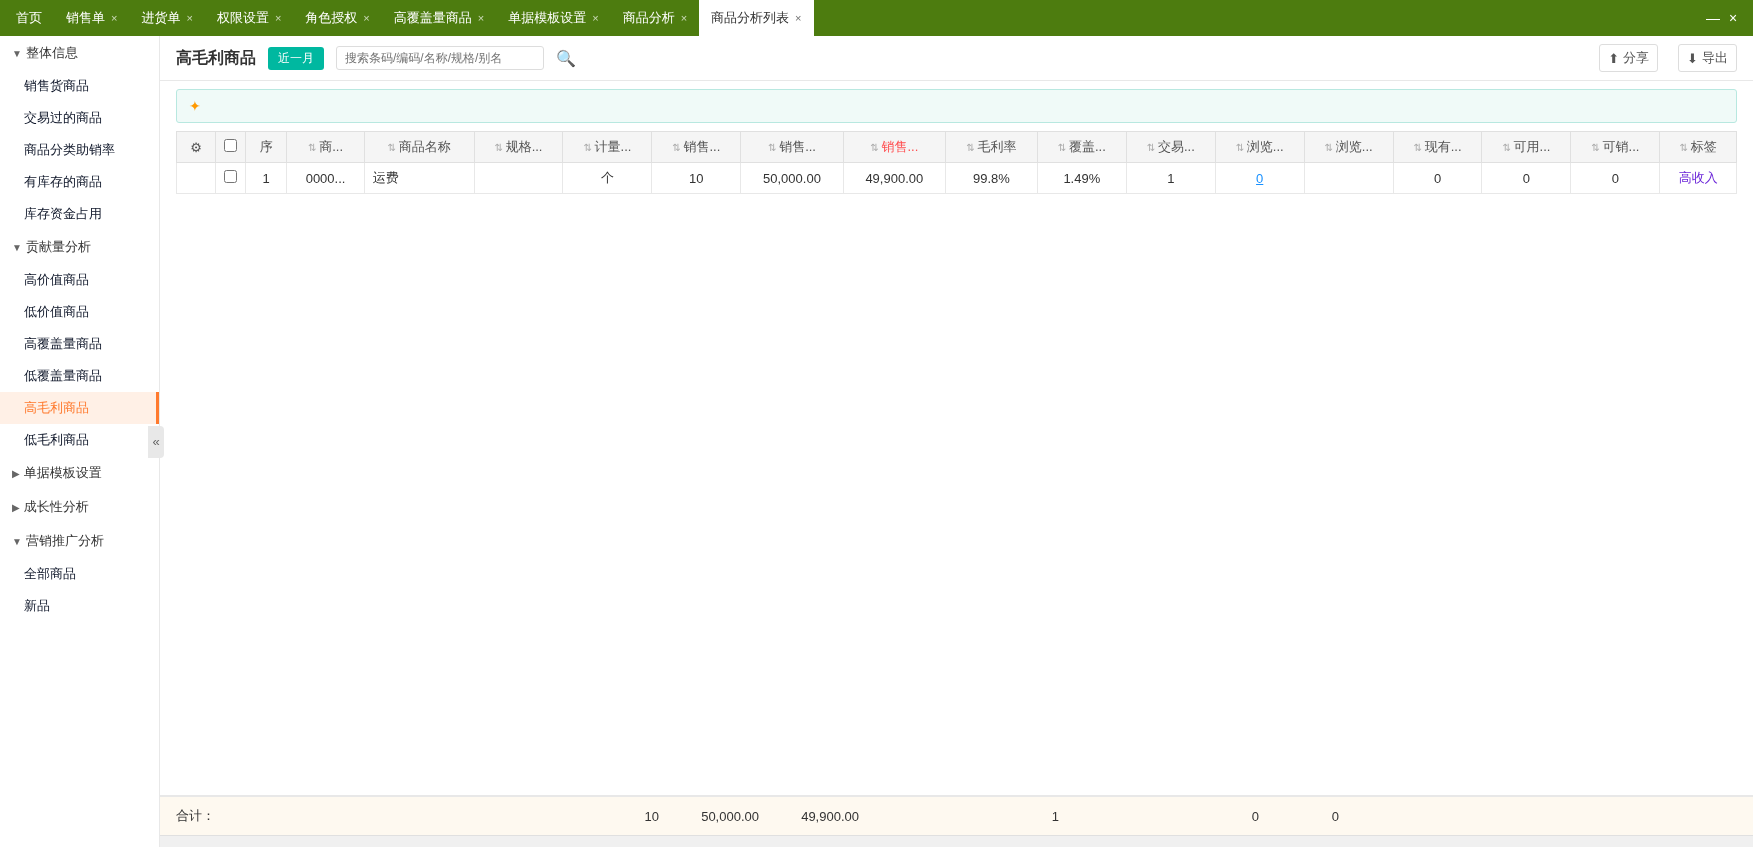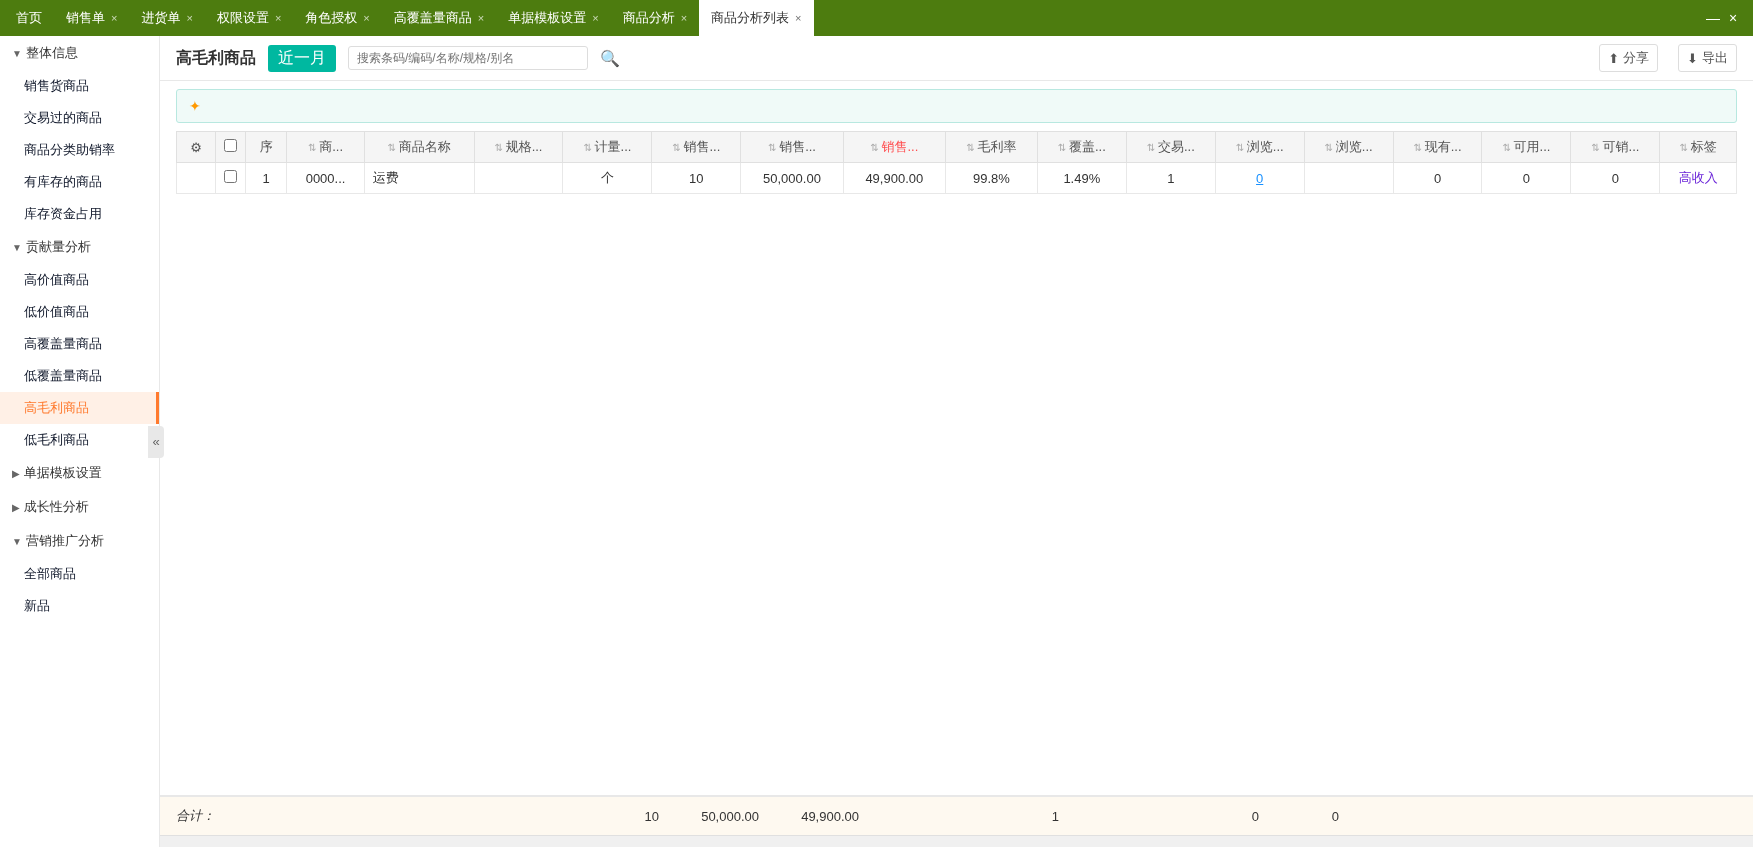--- a/index.html
+++ b/index.html
@@ -110,27 +110,27 @@
       font-weight: bold;
       color: #333;
     }
     .period-btn {
       background: #00b8a0;
       color: white;
       border: none;
       padding: 3px 10px;
       border-radius: 3px;
       cursor: pointer;
-      font-size: 16px;
+      font-size: 12px;
     }
     .search-box {
       border: 1px solid #ddd;
       border-radius: 3px;
       padding: 4px 8px;
-      width: 240px;
+      width: 208px;
       font-size: 12px;
       color: #999;
       outline: none;
     }
     .search-icon-btn {
       background: none;
       border: none;
       cursor: pointer;
       color: #999;
       font-size: 16px;
@@ -440,21 +440,21 @@
     <td>0</td>
     <td>0</td>
     <td>0</td>
     <td style="color:#6d28d9">高收入</td>
   </tr>
           </tbody>
       </table>
     </div>
 
     <div class="footer-total">
-      <span style="margin-right:16px;font-style:italic;">合计：</span>
+      <span style="margin-right:16px;">合计：</span>
 
       <span style="display:inline-block;min-width:30px;"></span>
       <span style="display:inline-block;min-width:30px;"></span>
       <span style="display:inline-block;min-width:60px;"></span>
       <span style="display:inline-block;min-width:120px;"></span>
       <span style="display:inline-block;min-width:60px;"></span>
       <span style="display:inline-block;min-width:60px;"></span>
       <span style="display:inline-block;min-width:80px;text-align:right;padding-right:12px;">10</span>
       <span style="display:inline-block;min-width:100px;text-align:right;padding-right:12px;">50,000.00</span>
       <span style="display:inline-block;min-width:100px;text-align:right;padding-right:12px;">49,900.00</span>

